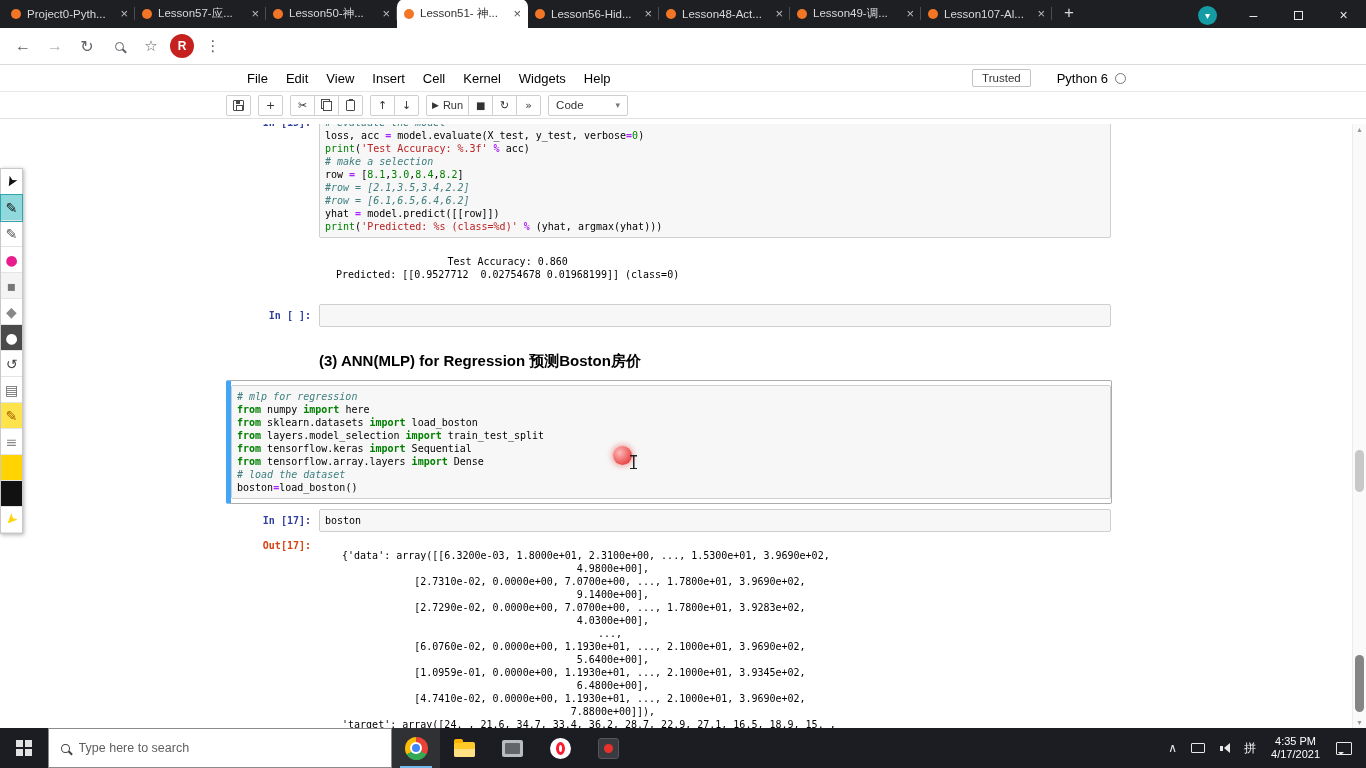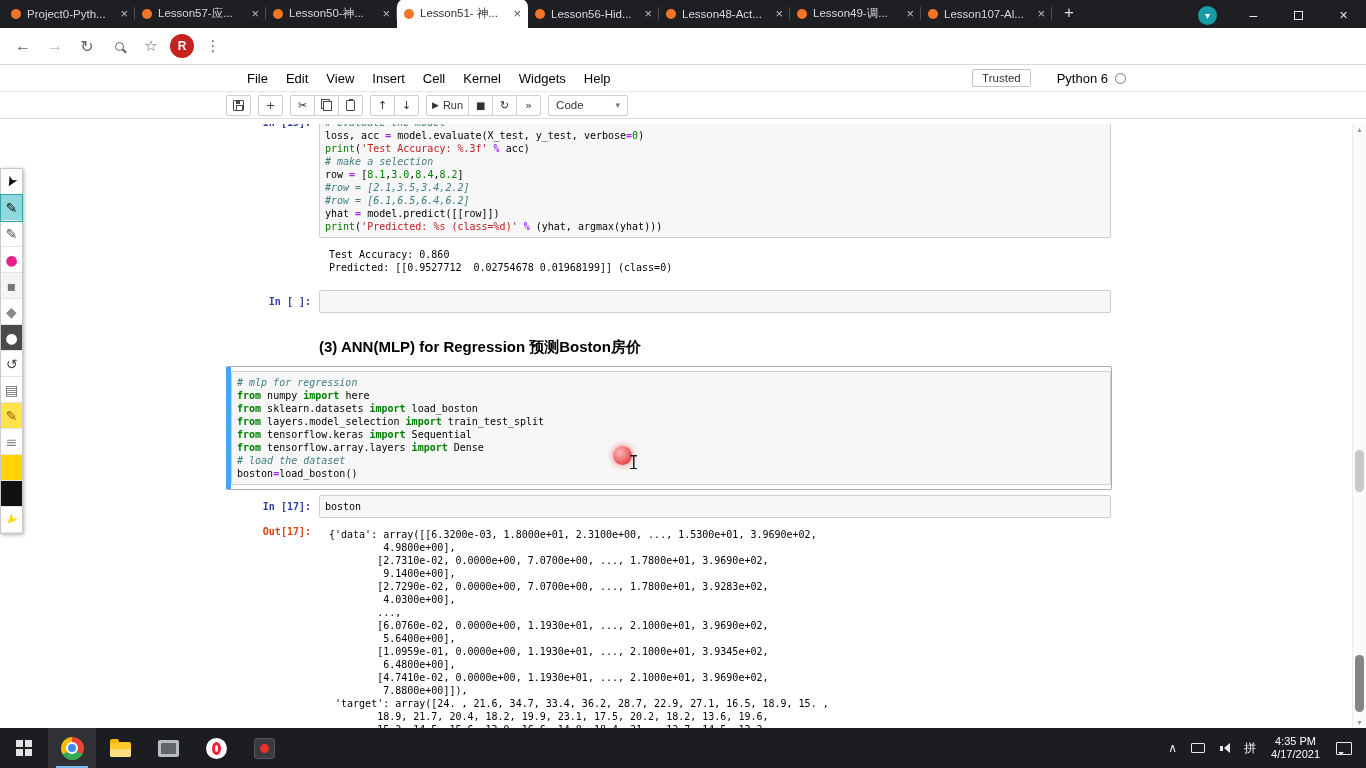--- a/index.html
+++ b/index.html
@@ -67,21 +67,21 @@
   .cells { margin-left:226px; width:886px; margin-top:-18px; }
   .cell { border:1px solid transparent; border-left:5px solid transparent; border-radius:2px; padding:4px 0; }
   .cell.selected { border-color:#ababab; border-left-color:#42a5f5; }
   .input-row { display:flex; align-items:stretch; }
   .prompt { width:88px; flex:0 0 88px; text-align:right; padding:5px 8px 0 0; font:bold 10px/13px "DejaVu Sans Mono","Liberation Mono",monospace; cursor:default; }
   .in-prompt { color:#303f9f; }
   .out-prompt { color:#d84315; padding-top:7px; }
   .input-box { flex:1; background:#f7f7f7; border:1px solid #cfcfcf; border-radius:2px; padding:4px 5px; }
   .code-pre { font:10px/13px "DejaVu Sans Mono","Liberation Mono",monospace; white-space:pre; min-height:13px; color:#000; }
   .output-row { display:flex; align-items:flex-start; }
-  .output-pre { margin:4px; padding:6px 0 2px 6px; font:10px/13px "DejaVu Sans Mono","Liberation Mono",monospace; white-space:pre; color:#000; }
+  .output-pre { margin:11px; padding:6px 0 2px 6px; font:10px/13px "DejaVu Sans Mono","Liberation Mono",monospace; white-space:pre; color:#000;text-align:center; }
   .heading-cell { padding:18px 0 8px; }
   .heading-cell h3 { margin-left:88px; font:bold 15px/20px "Liberation Sans","DejaVu Sans",sans-serif; color:#000; }
   .tok-kw { color:#008000; font-weight:bold; }
   .tok-cm { color:#408080; font-style:italic; }
   .tok-str { color:#ba2121; }
   .tok-num { color:#008000; }
   .tok-op { color:#aa22ff; font-weight:bold; }
   .tok-bi { color:#008000; }
   .tok-pl { color:#000; }
 
@@ -413,20 +413,24 @@
 
 <div class="taskbar">
   <div class="start-btn">
     <span class="win-logo">
         <span></span>
         <span></span>
         <span></span>
         <span></span>
       </span>
   </div>
+  <div class="search-box">
+    <span class="i-magnifier"></span>
+    <input class="search-input" readonly="" placeholder="Type here to search" style="">
+  </div>
   <div class="task-app active">
       <span class="chrome-icon"></span>
     </div>
   <div class="task-app">
       <span class="folder-icon"></span>
     </div>
   <div class="task-app">
       <span class="app-window-icon"></span>
     </div>
   <div class="task-app">

